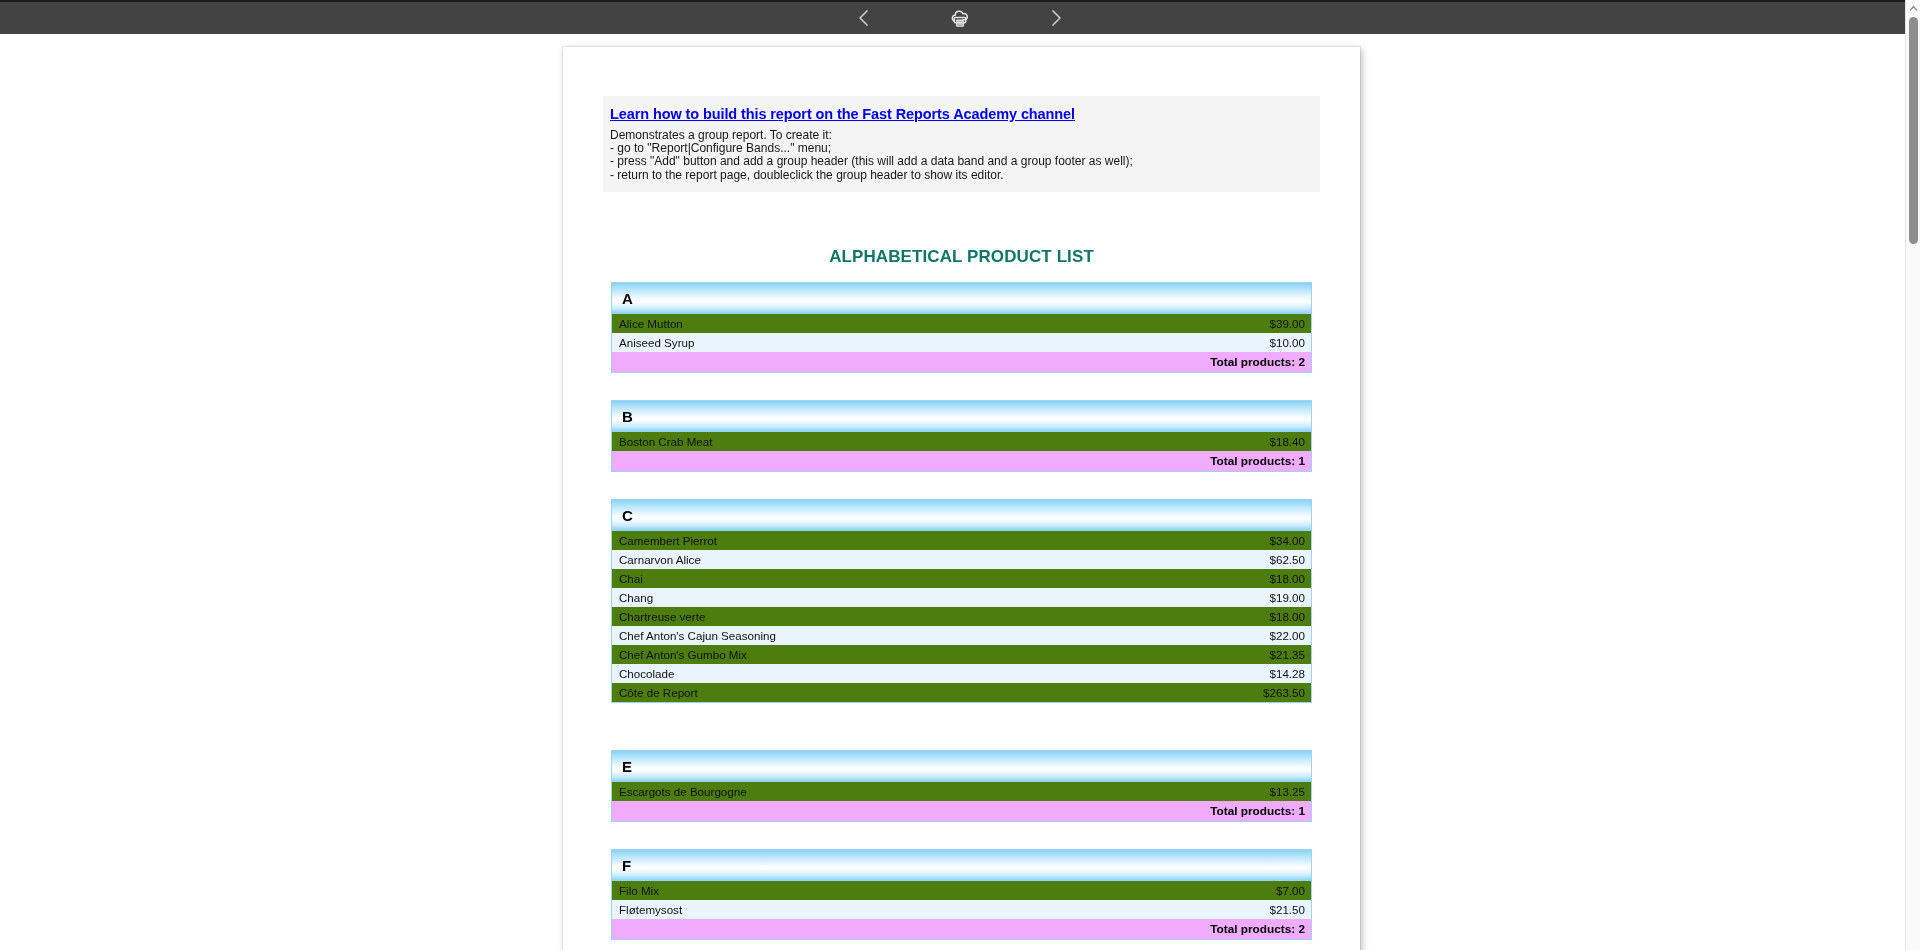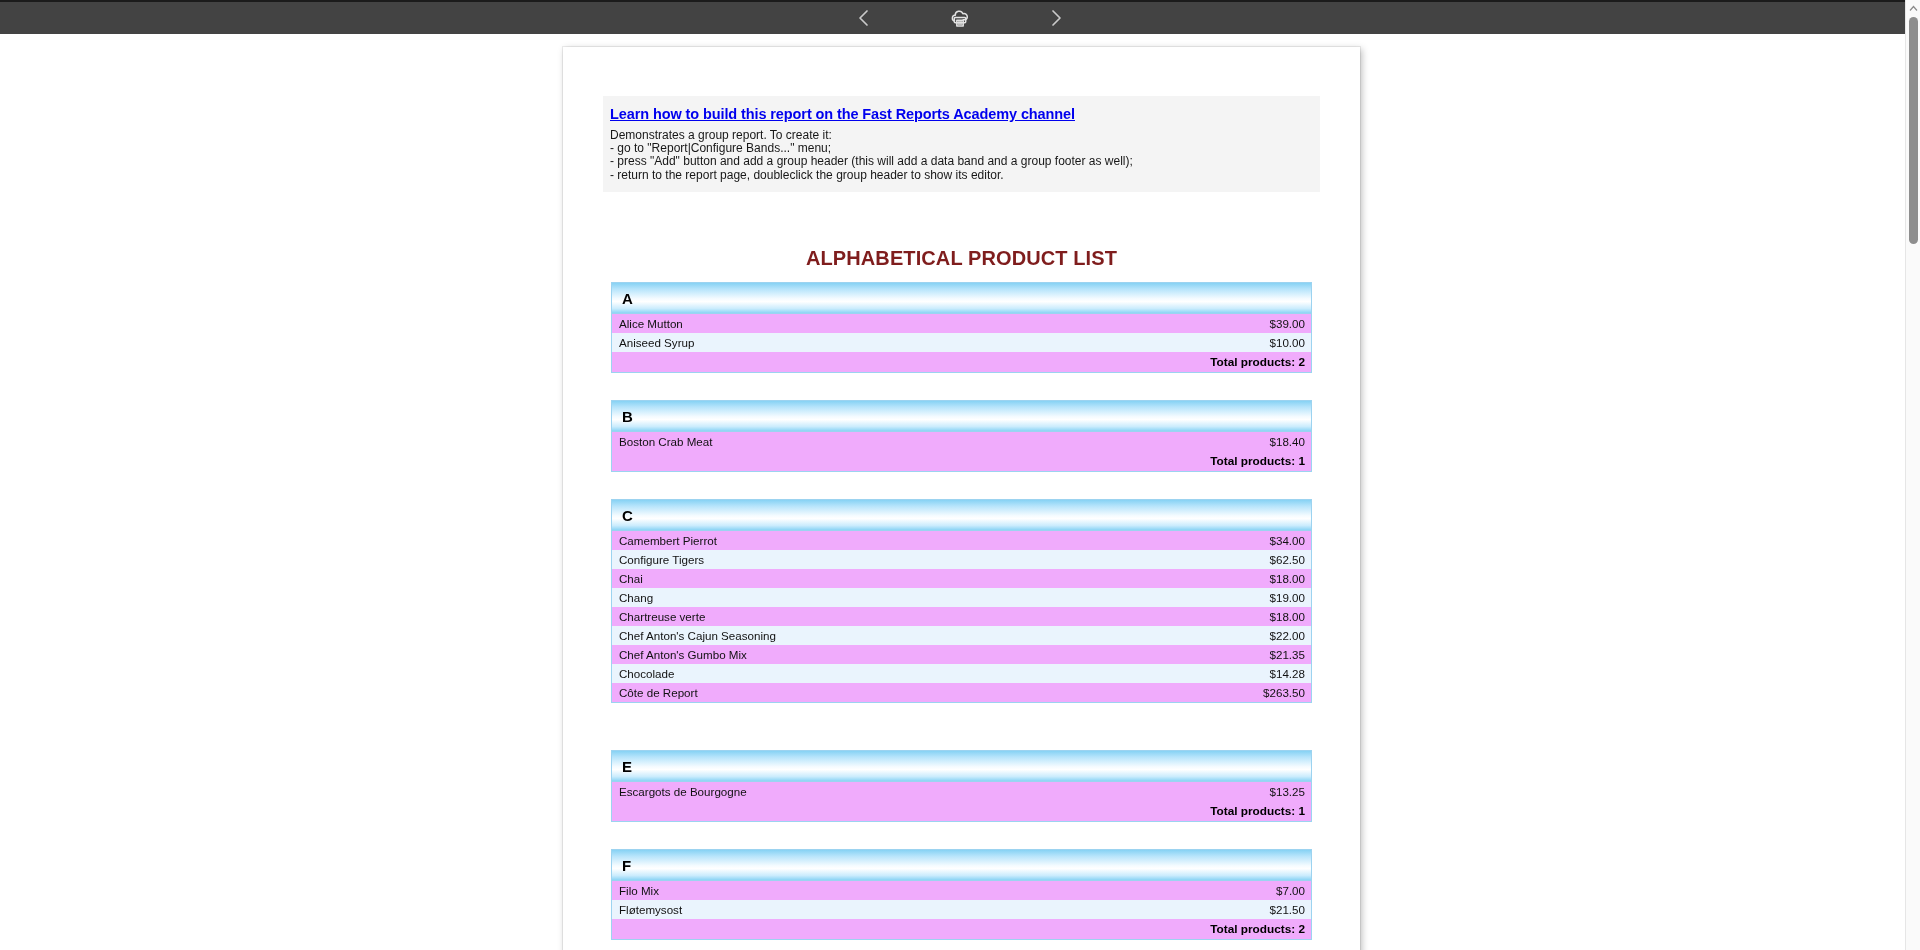--- a/index.html
+++ b/index.html
@@ -86,23 +86,23 @@
     margin-left: 1px;
     white-space: pre;
   }
 
   
   #report-title {
     position: absolute;
     left: 0; top: 200px;
     width: 797px;
     text-align: center;
-    font-size: 20px;
+    font-size: 17px;
     font-weight: bold;
-    color: #7f1d1d;
+    color: #0f766e;
     letter-spacing: 0.1px;
   }
 
   
   .group {
     position: absolute;
     left: 48px;
     width: 701px;
     border: 1px solid #9cd3f0;
     background: #ffffff;
@@ -128,21 +128,21 @@
   }
   .row {
     height: 19px;
     display: flex;
     align-items: center;
     justify-content: space-between;
     padding: 0 6px 0 7px;
     font-size: 11.6px;
     color: #111111;
   }
-  .row.odd  { background: #f0abfc; }
+  .row.odd  { background: #4d7c0f; }
   .row.even { background: #eaf4fd; }
   .row-name { white-space: nowrap; }
   .row-price { white-space: nowrap; }
   .group-footer {
     height: 20px;
     display: flex;
     align-items: center;
     justify-content: flex-end;
     padding-right: 6px;
     background: #f0abfc;
@@ -253,21 +253,21 @@
         </div>
         <div class="group" style="top: 452px;">
           <div class="group-header">
             <span class="group-letter">C</span>
           </div>
           <div class="row odd">
             <span class="row-name">Camembert Pierrot</span>
             <span class="row-price">$34.00</span>
           </div>
           <div class="row even">
-            <span class="row-name">Configure Tigers</span>
+            <span class="row-name">Carnarvon Alice</span>
             <span class="row-price">$62.50</span>
           </div>
           <div class="row odd">
             <span class="row-name">Chai</span>
             <span class="row-price">$18.00</span>
           </div>
           <div class="row even">
             <span class="row-name">Chang</span>
             <span class="row-price">$19.00</span>
           </div>

